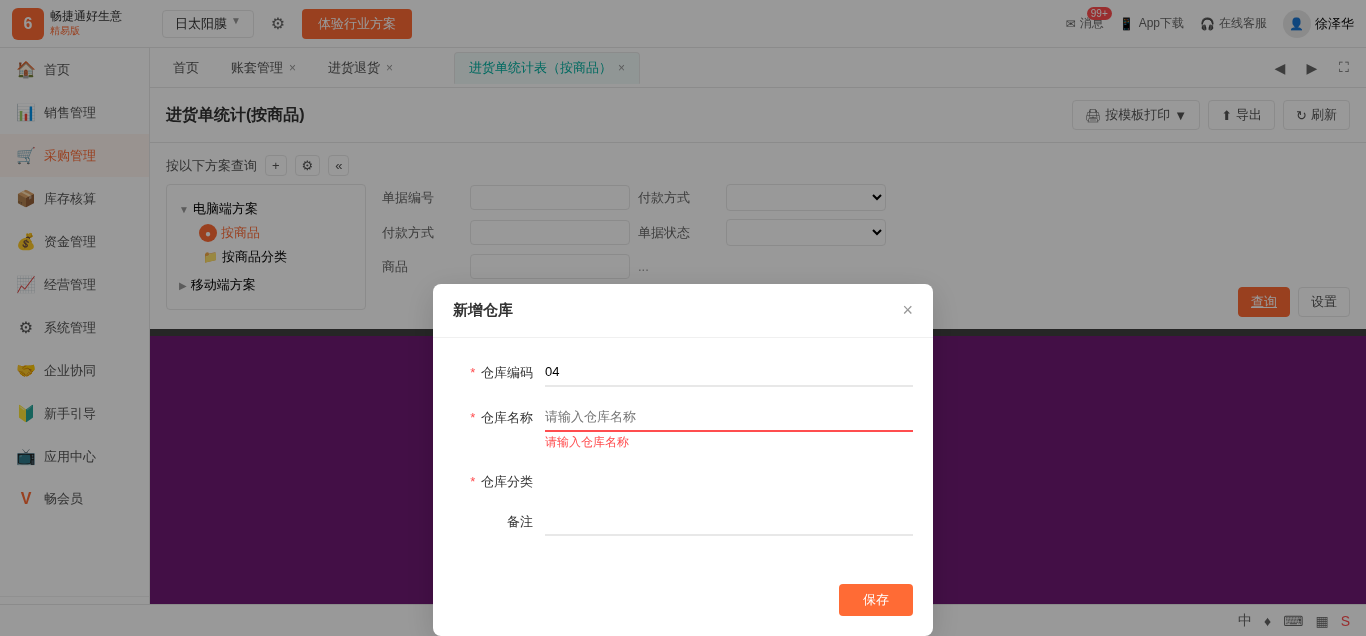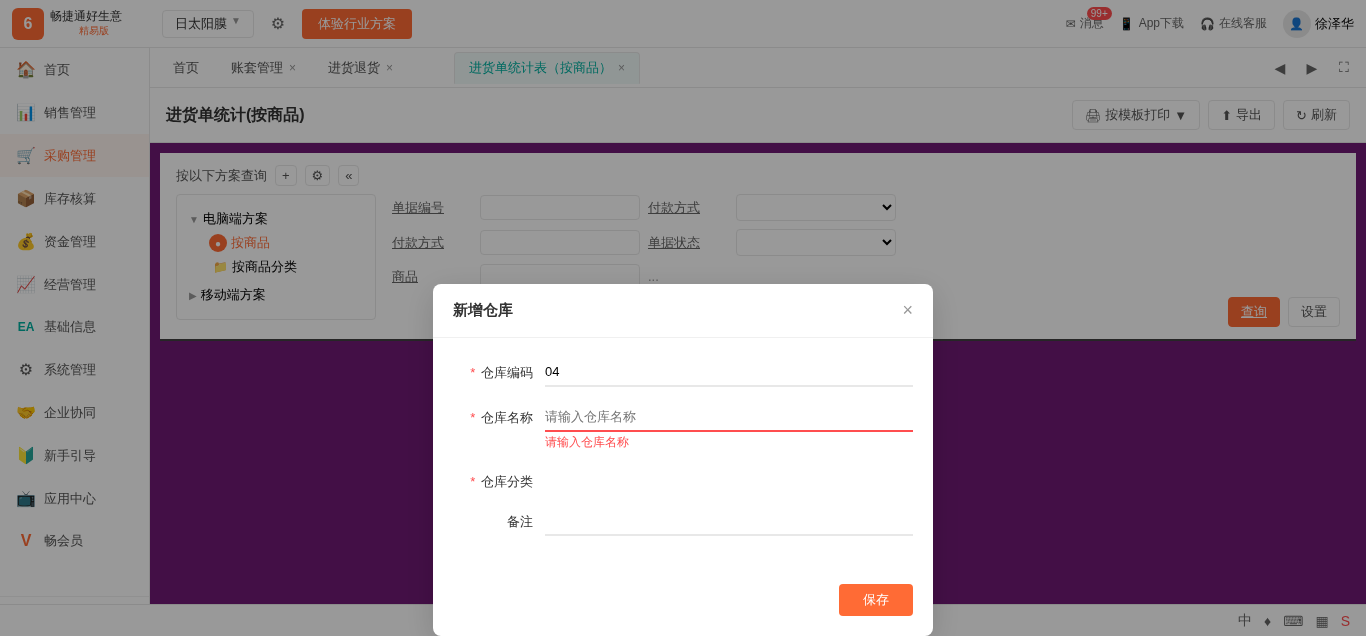--- a/index.html
+++ b/index.html
@@ -24,21 +24,21 @@
       gap: 6px;
     }
     .logo-icon {
       width: 32px; height: 32px;
       background: #ff6b35;
       border-radius: 6px;
       display: flex; align-items: center; justify-content: center;
       color: white; font-weight: bold; font-size: 16px;
     }
     .logo-text { font-size: 12px; color: #333; line-height: 1.3; }
-    .logo-badge { font-size: 10px; color: #ff6b35; margin-left: 29px; }
+    .logo-badge { font-size: 10px; color: #ff6b35; }
     .header-middle {
       flex: 1;
       display: flex;
       align-items: center;
       gap: 8px;
     }
     .store-selector {
       display: flex;
       align-items: flex-start;
       gap: 4px;
@@ -223,23 +223,23 @@
     .primary-btn {
       background: #ff6b35;
       color: white;
       border-color: #ff6b35;
       text-decoration: underline;
     }
 
     
     .filter-area {
       background: #fff;
-      margin: 10px;
+      margin: 0;
       padding: 12px 16px;
-      border-bottom: 2px solid #404040;
+      border-bottom: 7px solid #404040;
     }
     .filter-header {
       display: flex;
       align-items: center;
       gap: 8px;
       margin-bottom: 8px;
       color: #555;
       font-size: 13px;
     }
     .filter-controls {
@@ -253,21 +253,21 @@
     .filter-right {
       flex: 1;
     }
     .filter-row {
       display: flex;
       align-items: center;
       gap: 8px;
       margin-bottom: 8px;
       flex-wrap: wrap;
     }
-    .filter-label { color: #666; font-size: 13px; min-width: 80px; text-decoration: underline; }
+    .filter-label { color: #666; font-size: 13px; min-width: 80px; }
     .filter-input {
       border: 1px solid #e8e8e8;
       border-radius: 4px;
       padding: 4px 8px;
       font-size: 13px;
       width: 160px;
     }
     .filter-select {
       border: 1px solid #e8e8e8;
       border-radius: 4px;
@@ -524,24 +524,20 @@
     <span class="sidebar-icon">📦</span>
     <span>库存核算</span>
   </div>
   <div class="sidebar-item">
     <span class="sidebar-icon">💰</span>
     <span>资金管理</span>
   </div>
   <div class="sidebar-item">
     <span class="sidebar-icon">📈</span>
     <span>经营管理</span>
-  </div>
-  <div class="sidebar-item">
-    <span class="sidebar-icon" style="font-size:12px;font-weight:bold;color:#00b0a0;">EA</span>
-    <span>基础信息</span>
   </div>
   <div class="sidebar-item">
     <span class="sidebar-icon">⚙</span>
     <span>系统管理</span>
   </div>
   <div class="sidebar-item">
     <span class="sidebar-icon">🤝</span>
     <span>企业协同</span>
   </div>
   <div class="sidebar-item">

